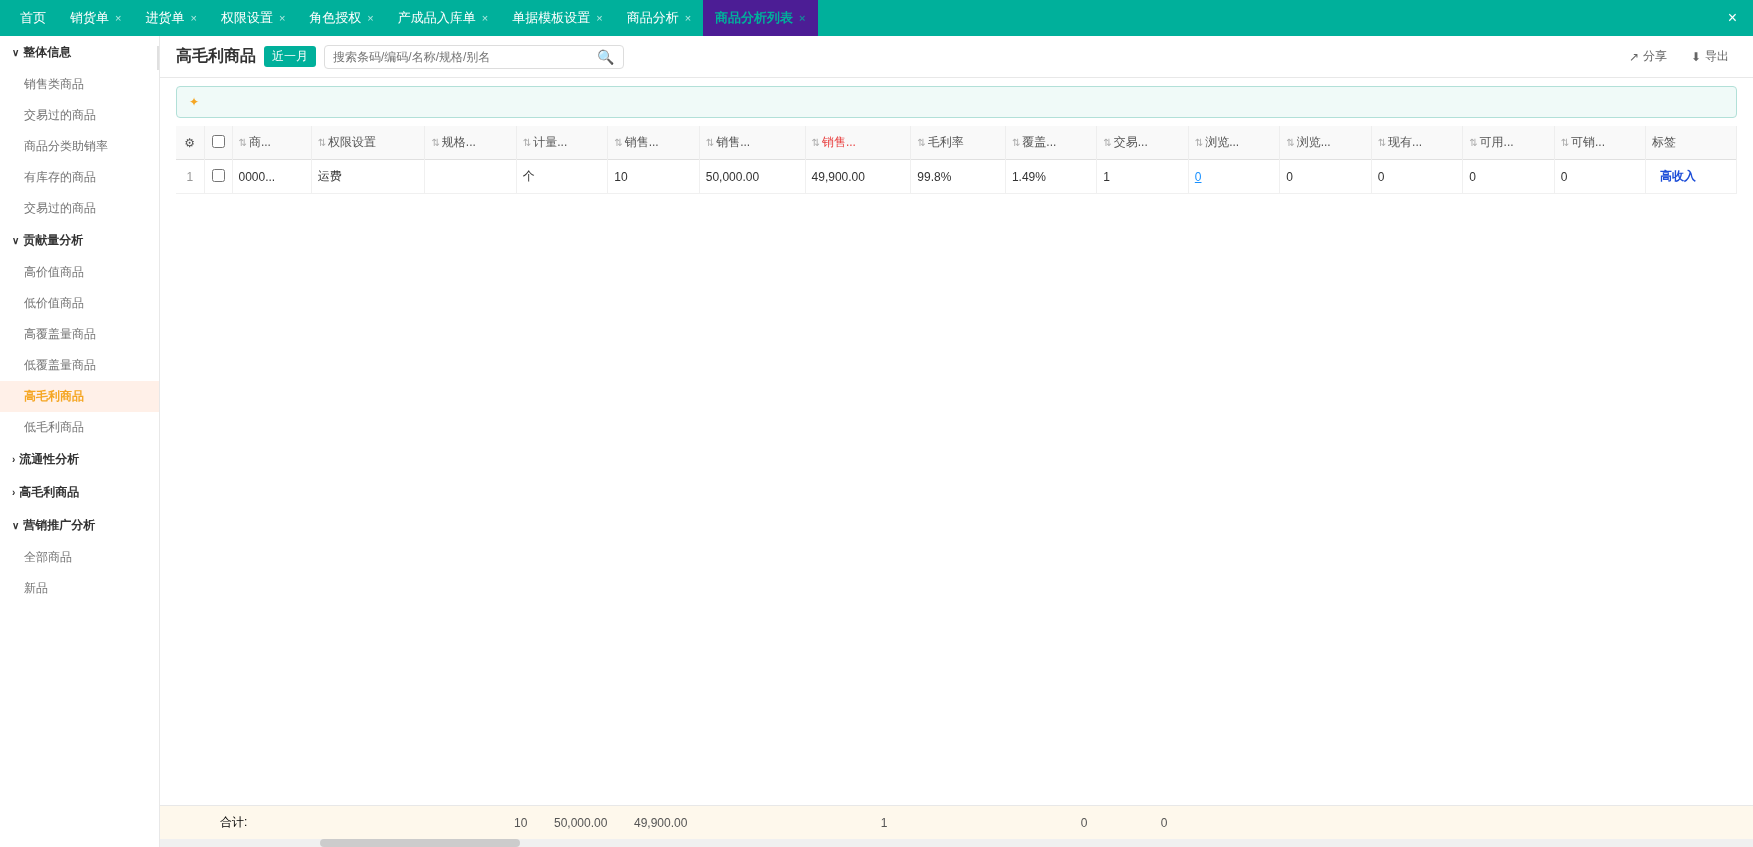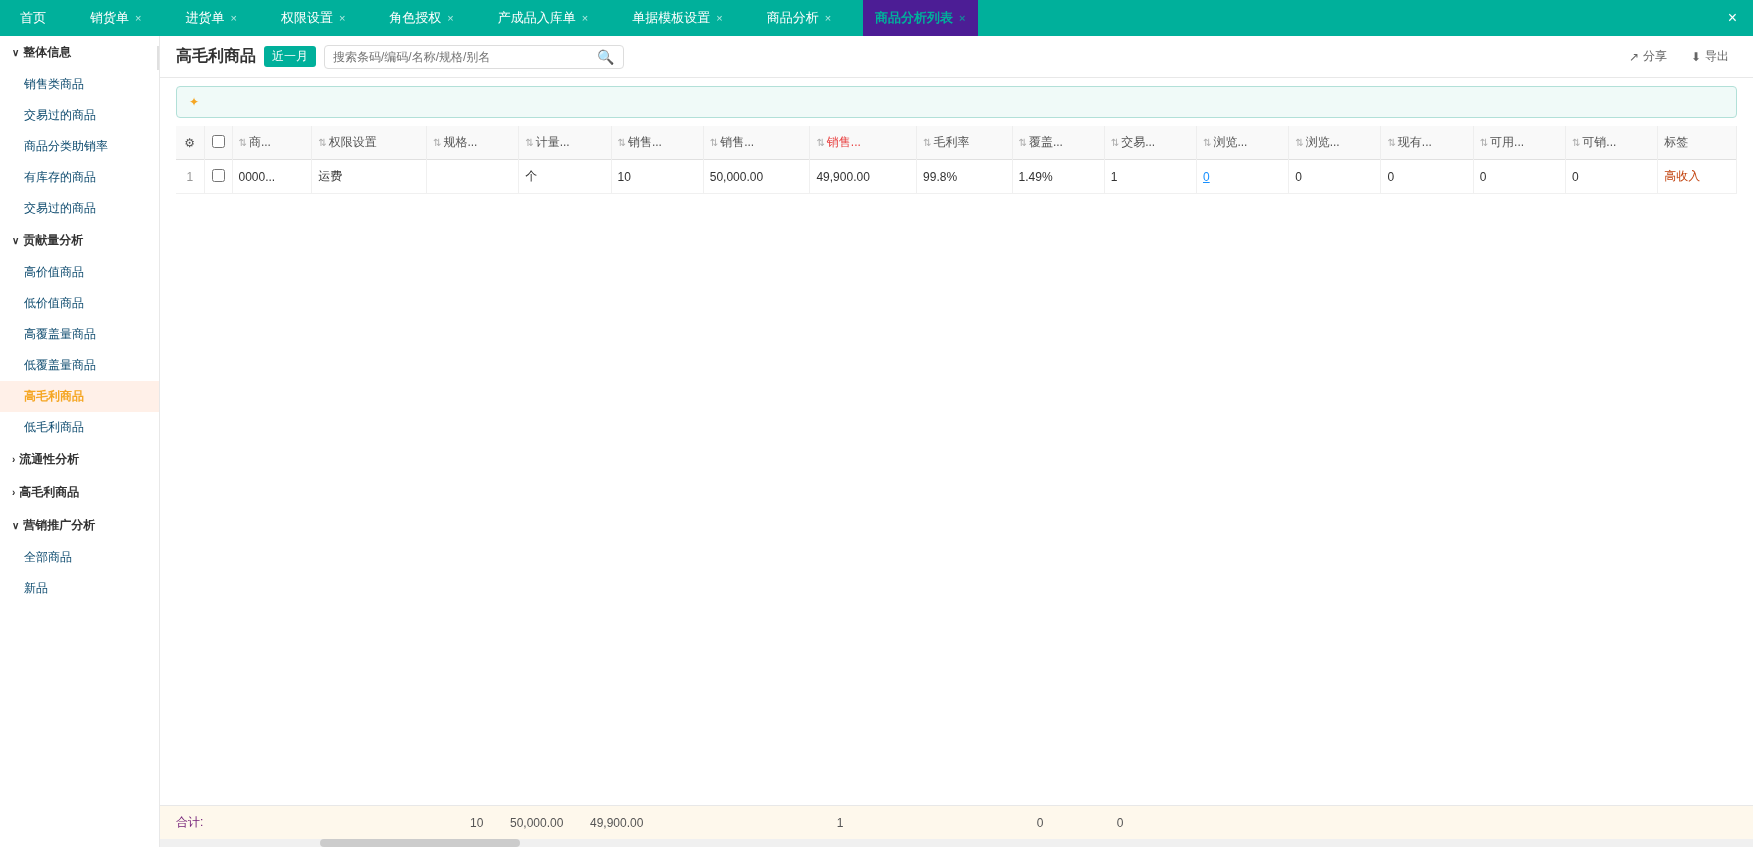--- a/index.html
+++ b/index.html
@@ -6,21 +6,20 @@
     body { font-family: 'Microsoft YaHei', Arial, sans-serif; font-size: 12px; background: #f5f5f5; color: #333; overflow: hidden; width: 1753px; height: 847px; }
 
     
     .top-nav {
       display: flex;
       align-items: center;
       background: #00b09b;
       height: 36px;
       padding: 0 8px;
       color: #fff;
-      gap: 20px;
     }
     .top-nav .nav-item {
       padding: 0 12px;
       height: 36px;
       display: flex;
       align-items: center;
       cursor: pointer;
       font-size: 13px;
       white-space: nowrap;
       color: #fff;
@@ -77,21 +76,21 @@
       padding: 8px 12px;
       font-size: 12px;
       color: #333;
       cursor: pointer;
       font-weight: bold;
     }
     .sidebar-group-header .arrow { margin-right: 4px; font-size: 10px; }
     .sidebar-item {
       padding: 7px 12px 7px 24px;
       font-size: 12px;
-      color: #0c4a6e;
+      color: #737373;
       cursor: pointer;
       white-space: nowrap;
       overflow: hidden;
       text-overflow: ellipsis;
     }
     .sidebar-item.active {
       background: #fff0e8;
       color: #f5a623;
       font-weight: bold;
     }
@@ -208,36 +207,36 @@
     tbody tr {
       border-bottom: 1px solid #f0f0f0;
     }
     tbody td {
       padding: 8px 6px;
       color: #333;
       white-space: nowrap;
       border-right: 1px solid #f0f0f0;
     }
     .row-index { color: #999; text-align: center; }
-    .tag-high { color: #c2410c; font-weight: normal; }
+    .tag-high { color: #1d4ed8; font-weight: bold; margin-left: 8px; }
     .link-style { color: #1890ff; text-decoration: underline; cursor: pointer; }
 
     
     .footer-summary {
       background: #fef8ec;
       border-top: 1px solid #e8e8e8;
       padding: 8px 16px;
       display: flex;
       align-items: center;
       font-size: 12px;
       color: #555;
       flex-shrink: 0;
       gap: 0;
     }
-    .footer-summary .sum-label { margin-right: 8px; color: #701a75; }
+    .footer-summary .sum-label { margin-right: 8px; color: #000000; margin-left: 44px; }
     .footer-col {
       display: inline-block;
       min-width: 80px;
       text-align: right;
       padding: 0 8px;
     }
 
     
     .h-scroll {
       height: 8px;

